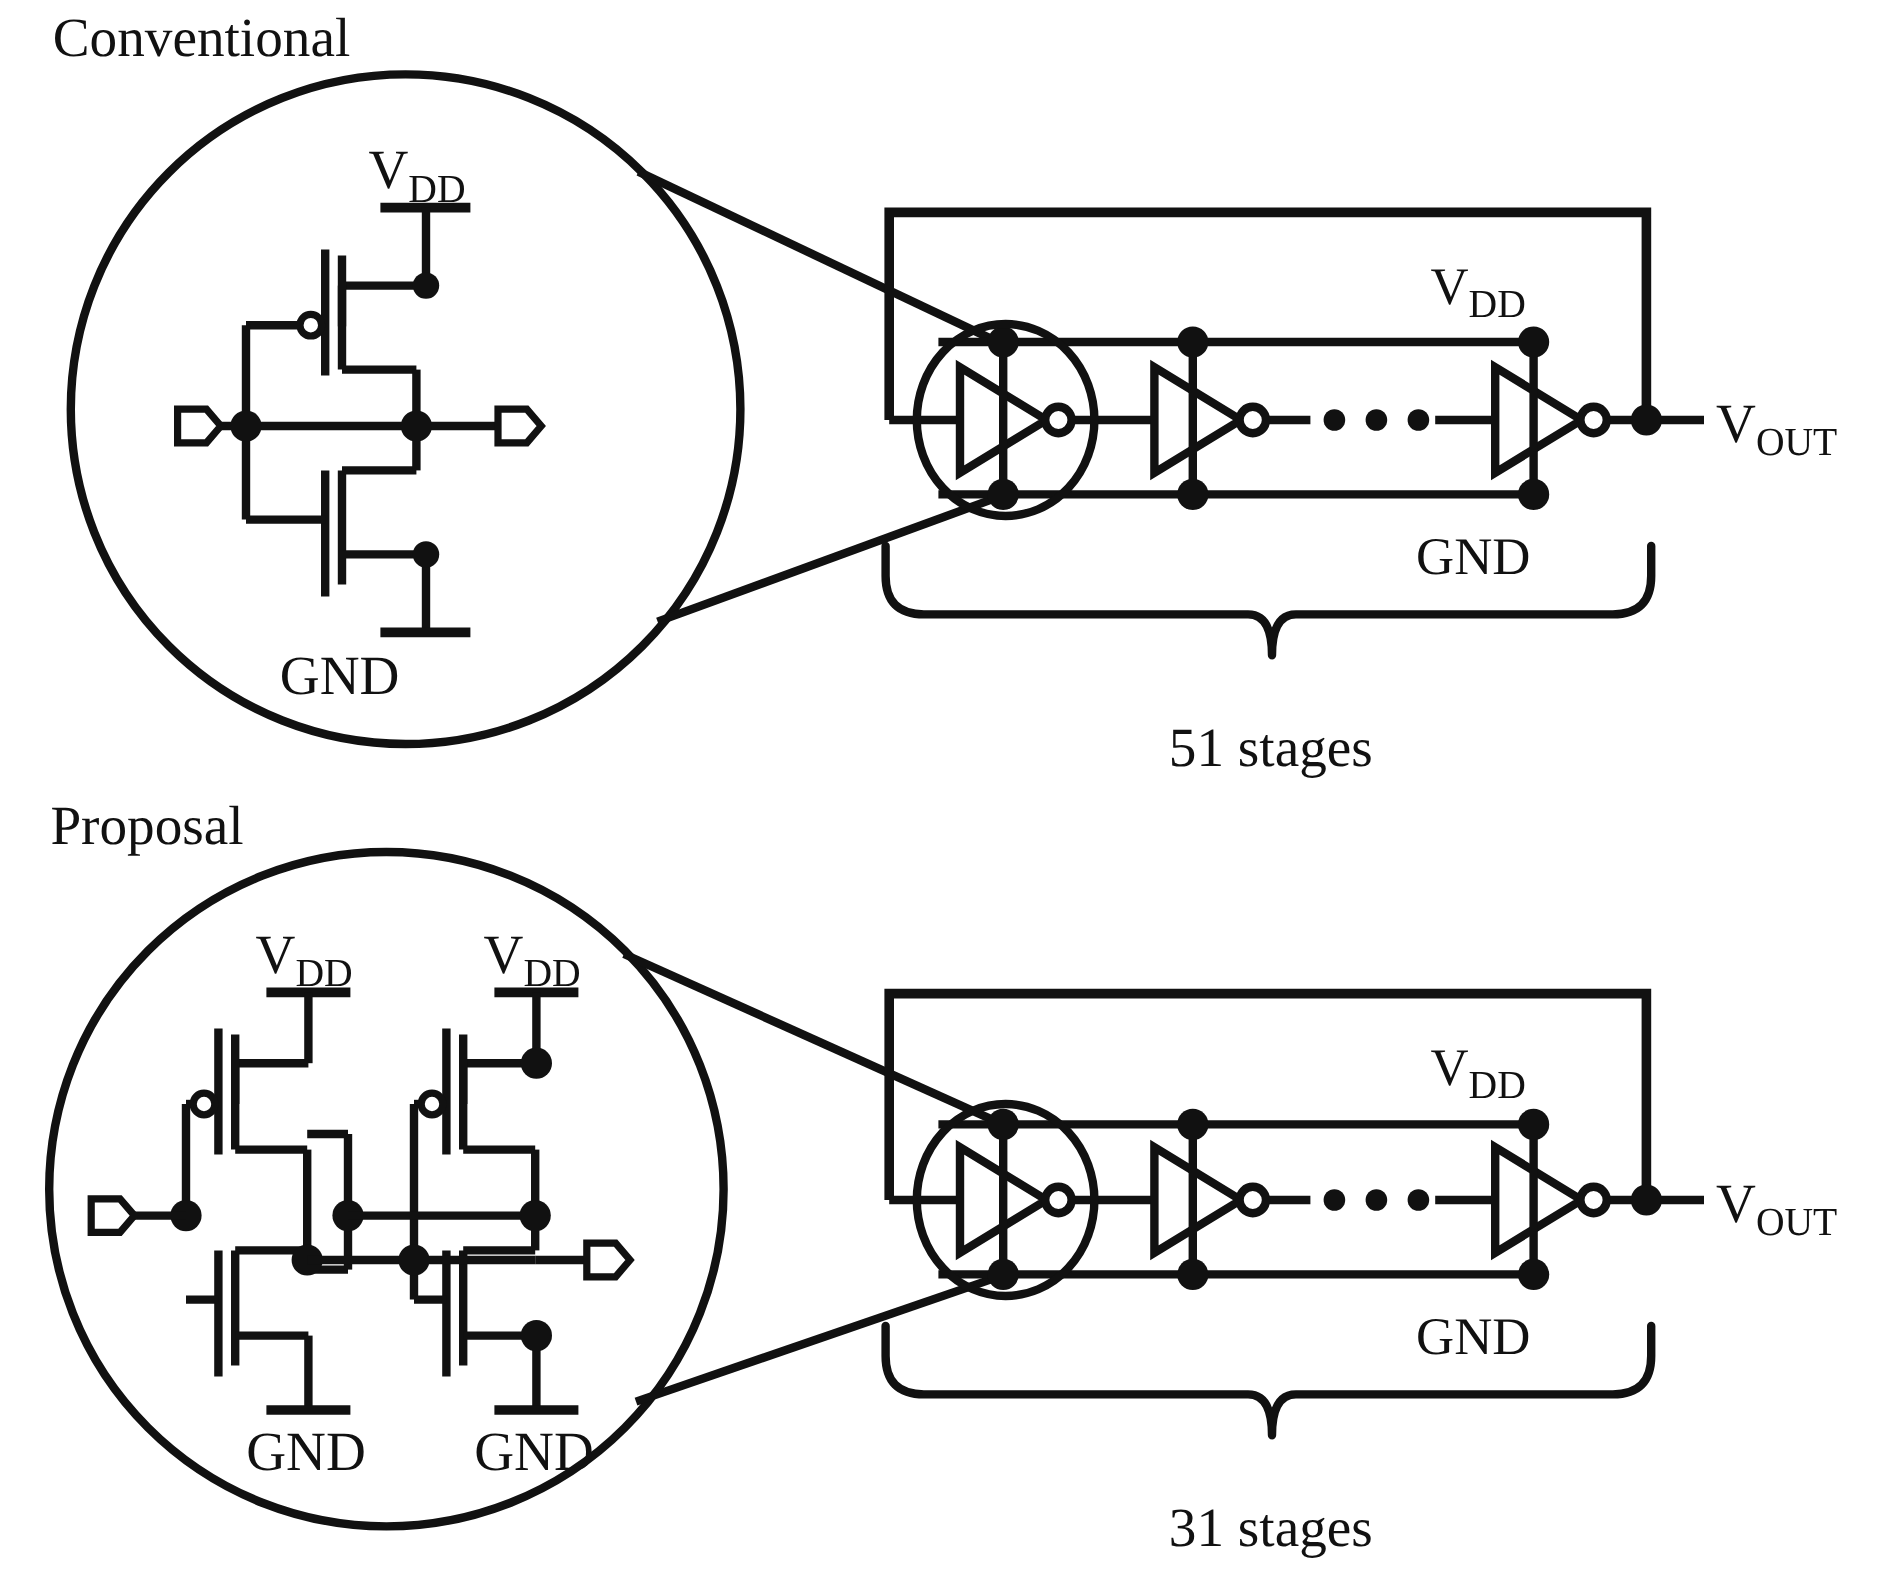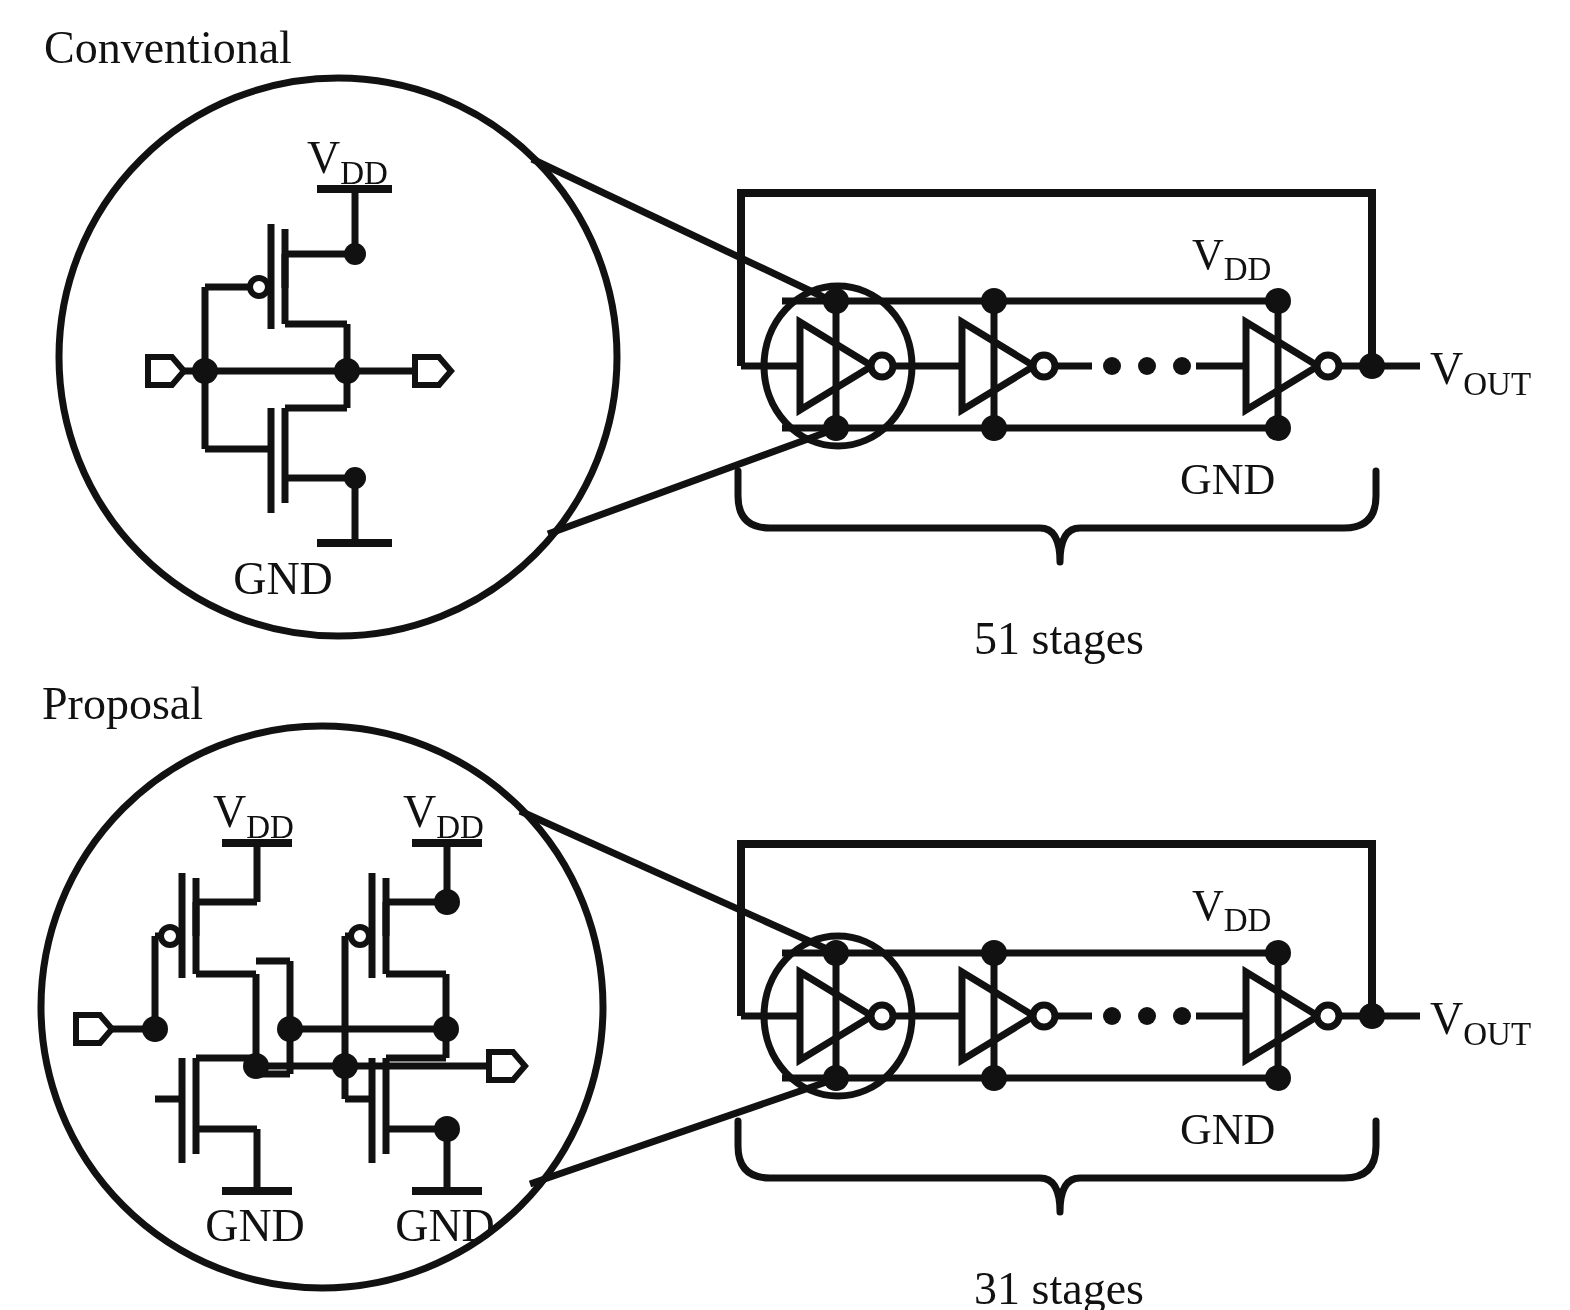--- a/index.html
+++ b/index.html
@@ -1,18 +1,18 @@
 <!DOCTYPE html>
 <html><head>
 <meta charset="utf-8">
 <style>
   html,body{margin:0;padding:0;background:#ffffff;}
   body{width:1570px;height:1310px;position:relative;overflow:hidden;
        font-family:"Liberation Serif","DejaVu Serif",serif;color:#111111;}
-  #figure{position:absolute;left:0;top:16px;width:1570px;height:1054px;}
+  #figure{position:absolute;left:0;top:0;width:1570px;height:1054px;}
   svg{display:block;}
   .lbl{font-family:"Liberation Serif","DejaVu Serif",serif;fill:#111111;}
   .t-section{font-size:46px;}
   .t-rail{font-size:44px;}
   .t-stage{font-size:46px;}
   .t-big{font-size:46px;}
   .t-sub{font-size:33px;}
 </style>
 </head>
 <body>

